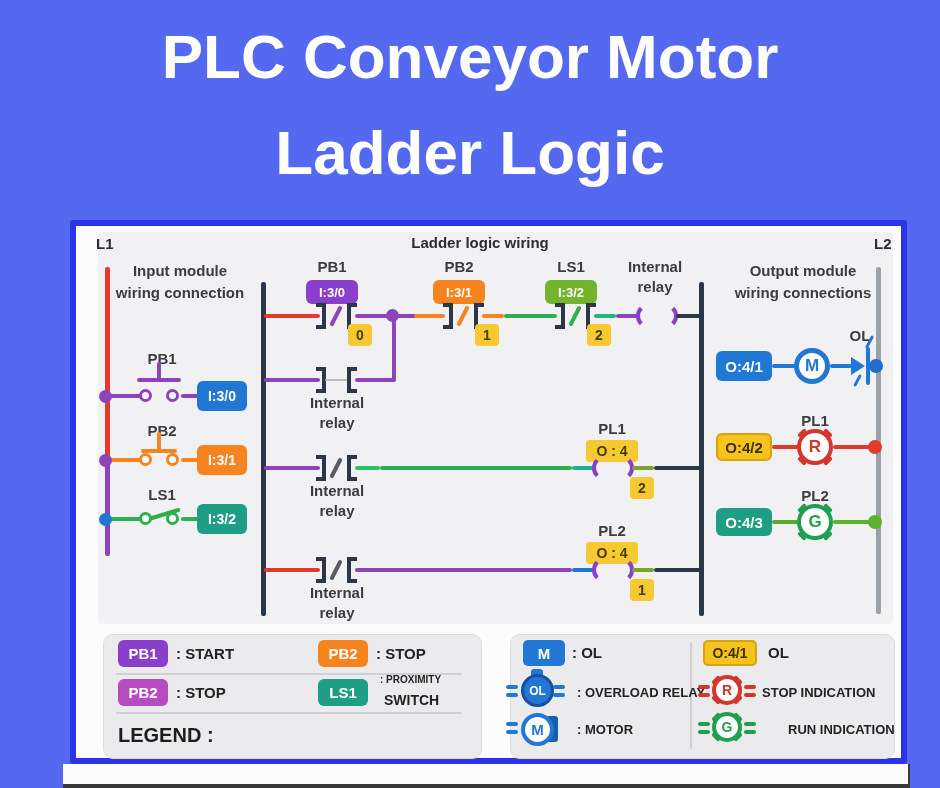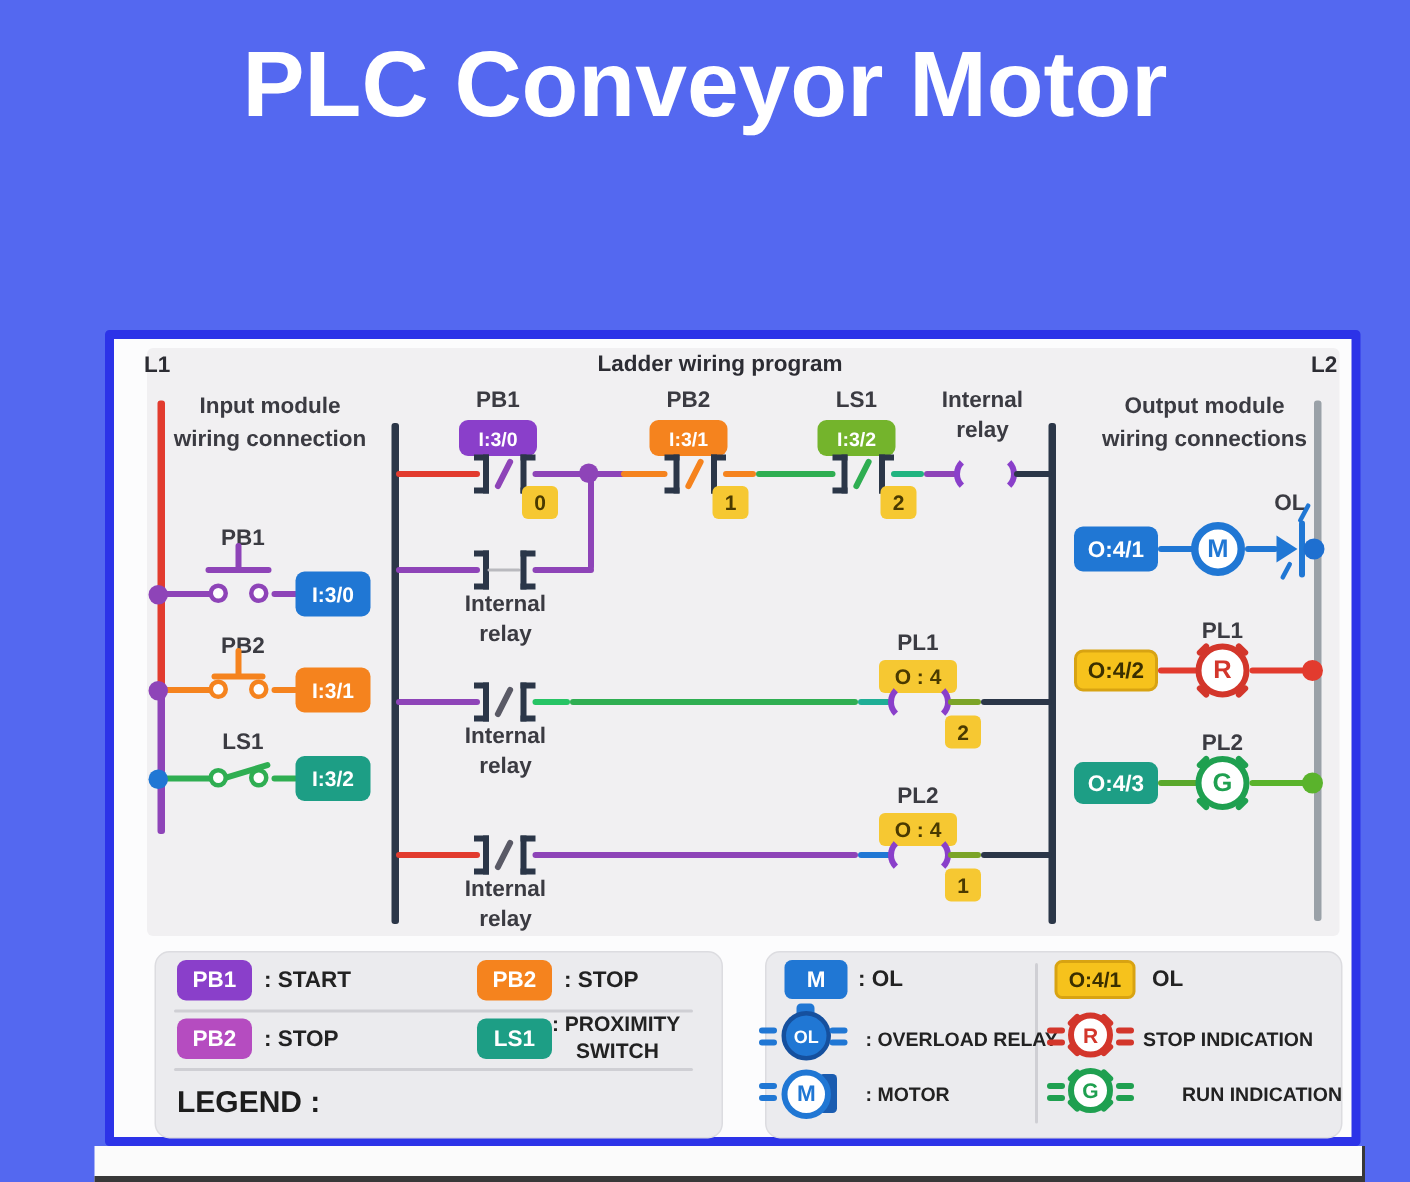--- a/index.html
+++ b/index.html
@@ -43,26 +43,27 @@
        border-left:14px solid #2077d4;}
   .strip{position:absolute;left:63px;top:740px;width:845px;height:20px;background:#fbfbfb;
          border-bottom:4px solid #383838;border-right:2px solid #383838;}
 </style>
 </head>
 <body>
 
 <div id="stage">
 
   <div class="ttl" style="top:2px;">PLC Conveyor Motor</div>
+  <div class="ttl" style="top:98px;">Ladder Logic</div>
 
   <div class="panel"></div>
   <div class="gridbg"></div>
   <div class="strip"></div>
 
-  <div class="clbl" style="left:480px;top:210px;color:#2c2c33;">Ladder wiring program</div>
+  <div class="clbl" style="left:480px;top:210px;color:#2c2c33;">Ladder logic wiring</div>
   <div class="lbl" style="left:96px;top:211px;color:#2c2c33;">L1</div>
   <div class="lbl" style="left:874px;top:211px;color:#2c2c33;">L2</div>
 
   <div class="rail" style="left:105px;top:243px;height:194px;background:#e23b2e;"></div>
   <div class="rail" style="left:105px;top:437px;height:95px;background:#8e44b8;"></div>
   <div class="rail" style="left:876px;top:243px;height:347px;background:#9aa1a8;"></div>
   <div class="rail" style="left:261px;top:258px;height:334px;background:#2b3648;"></div>
   <div class="rail" style="left:699px;top:258px;height:334px;background:#2b3648;"></div>
 
   <div class="clbl" style="left:180px;top:238px;">Input module</div>
@@ -216,21 +217,21 @@
 
   <div class="lbox" style="left:103px;top:610px;width:377px;height:123px;"></div>
   <div class="badge" style="left:118px;top:616px;width:50px;height:27px;background:#8a3fca;font-size:15px;">PB1</div>
   <div class="ltxt" style="left:176px;top:621px;">: START</div>
   <div class="badge" style="left:318px;top:616px;width:50px;height:27px;background:#f5831e;font-size:15px;">PB2</div>
   <div class="ltxt" style="left:376px;top:621px;">: STOP</div>
   <div class="wire" style="left:116px;top:649px;width:346px;height:2px;background:#cfcfd4;"></div>
   <div class="badge" style="left:118px;top:655px;width:50px;height:27px;background:#b54cc0;font-size:15px;">PB2</div>
   <div class="ltxt" style="left:176px;top:660px;">: STOP</div>
   <div class="badge" style="left:318px;top:655px;width:50px;height:27px;background:#1d9e85;font-size:15px;">LS1</div>
-  <div class="ltxt" style="left:368px;top:650px;font-size:14px;">: PROXIMITY</div>
+  <div class="ltxt" style="left:380px;top:650px;font-size:10px;">: PROXIMITY</div>
   <div class="ltxt" style="left:384px;top:668px;font-size:14px;text-align:center;">SWITCH</div>
   <div class="wire" style="left:116px;top:688px;width:346px;height:2px;background:#cfcfd4;"></div>
   <div class="ltxt" style="left:118px;top:700px;font-size:20px;color:#1d1d1d;">LEGEND :</div>
 
   <div class="lbox" style="left:510px;top:610px;width:383px;height:123px;"></div>
   <div class="vwire" style="left:690px;top:618px;height:107px;width:2px;background:#cfcfd4;"></div>
 
   <div class="badge" style="left:523px;top:616px;width:42px;height:26px;background:#2077d4;font-size:15px;border-radius:5px;">M</div>
   <div class="ltxt" style="left:572px;top:620px;">: OL</div>
 

